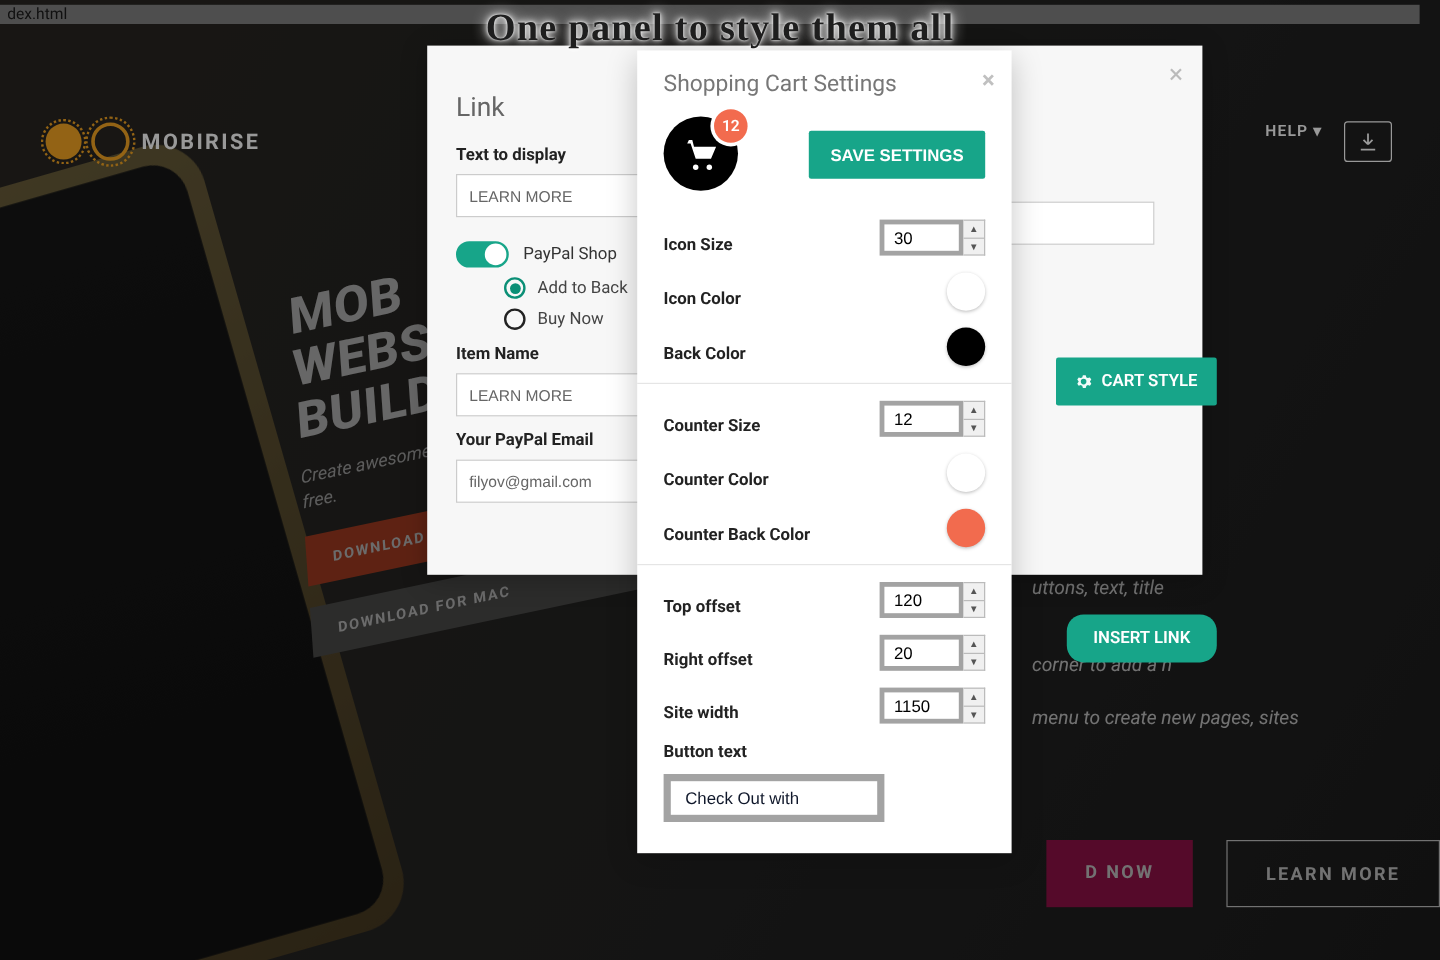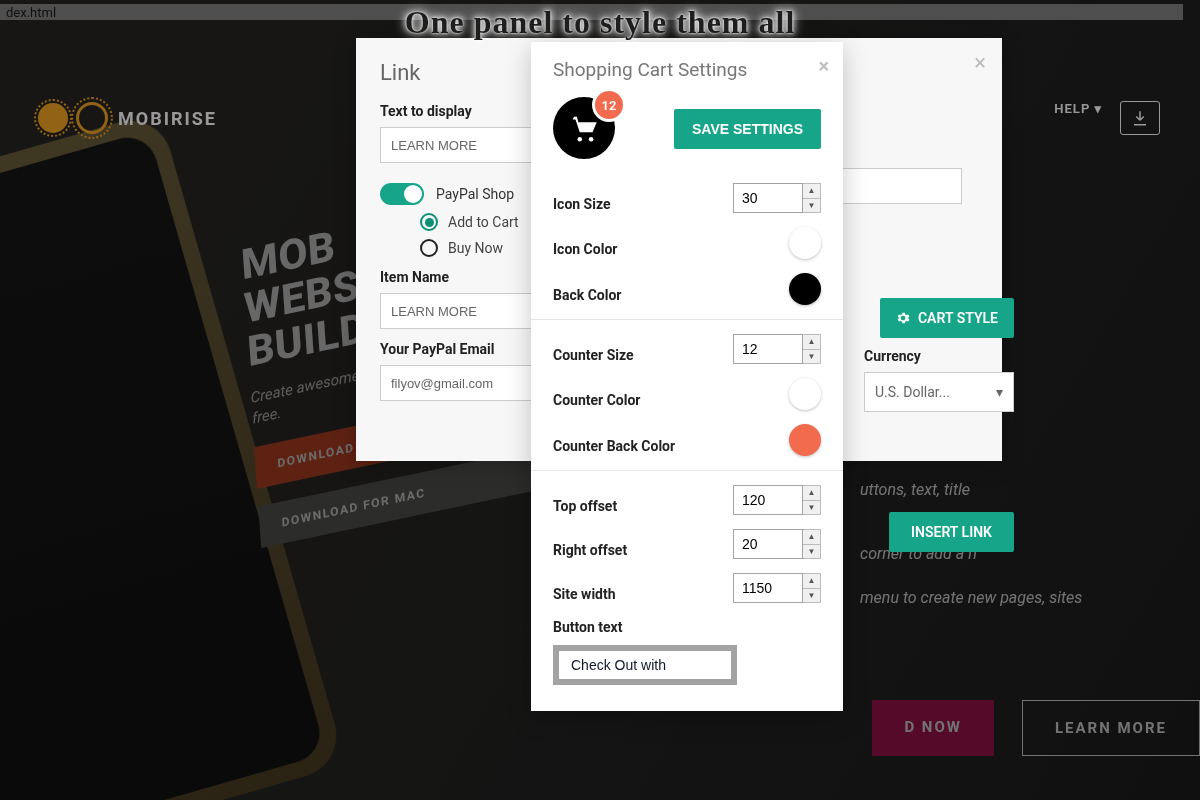--- a/index.html
+++ b/index.html
@@ -79,21 +79,21 @@
   }
 
   
   .link-panel{
     position:absolute; top:38px; left:356px; width:646px;
     background:#f7f7f7; z-index:30; padding:22px 24px 60px;
     color:#333; font-size:14px;
     box-shadow:0 4px 20px rgba(0,0,0,.25);
   }
   .link-panel .close{position:absolute;top:12px;right:16px;font-size:22px;color:#bbb;cursor:pointer;}
-  .link-panel h3{font-size:22px;font-weight:400;color:#666;margin-bottom:18px;}
+  .link-panel h3{font-size:22px;font-weight:400;color:#666;margin-bottom:18px;margin-top:18px;}
   .lbl{font-weight:700;color:#222;font-size:14px;margin:12px 0 8px;}
   .link-panel input[type="text"]{
     width:155px; height:36px; border:1px solid #ccc; background:#fff; padding:0 10px; font-size:13px; color:#666;
   }
   .toggle{width:44px;height:22px;border-radius:11px;background:#17a589;position:relative;display:inline-block;vertical-align:middle;}
   .toggle::after{content:"";position:absolute;width:18px;height:18px;border-radius:50%;background:#fff;top:2px;left:24px;}
   .radio-row{display:flex;align-items:center;gap:10px;margin:8px 0 4px 40px;color:#444;}
   .radio-o{width:18px;height:18px;border-radius:50%;border:2px solid #0b8f76;display:inline-flex;align-items:center;justify-content:center;}
   .radio-o.checked::after{content:"";width:9px;height:9px;border-radius:50%;background:#0b8f76;}
   .radio-o.empty{border-color:#222;}
@@ -104,42 +104,42 @@
     position:absolute; right:-12px; top:260px;
     background:#17a589; color:#fff; padding:12px 16px; font-size:14px; font-weight:600;
     display:flex;align-items:center;gap:8px;border-radius:2px;
   }
   .gear{width:14px;height:14px;}
   .currency{position:absolute;right:-12px;top:310px;width:150px;}
   .currency .lbl{margin-top:0;}
   .cur-select{width:150px;height:40px;border:1px solid #ccc;background:#fff;display:flex;align-items:center;justify-content:space-between;padding:0 10px;color:#666;font-size:14px;}
   .insert-btn{
     position:absolute;right:-12px;top:474px;
-    background:#17a589;color:#fff;padding:12px 22px;font-size:14px;font-weight:600;border-radius:2px;
+    background:#17a589;color:#fff;padding:12px 22px;font-size:14px;font-weight:600;border-radius:14px;
   }
 
   
   .cart-panel{
     position:absolute; top:42px; left:531px; width:312px;
     background:#fff; z-index:40; padding:16px 22px 26px;
     box-shadow:0 6px 24px rgba(0,0,0,.22);
     color:#333;
   }
   .cart-panel .close{position:absolute;top:12px;right:14px;color:#c0c0c0;font-size:20px;cursor:pointer;font-weight:700;}
   .cart-panel h3{font-size:19px;font-weight:400;color:#777;margin-bottom:16px;}
 
   .cart-top{display:flex;justify-content:space-between;align-items:center;margin-bottom:22px;}
   .cart-icon-wrap{position:relative;width:64px;height:64px;}
   .cart-icon{width:62px;height:62px;border-radius:50%;background:#000;display:flex;align-items:center;justify-content:center;}
   .cart-badge{position:absolute;top:-6px;right:-6px;background:#f26b4e;color:#fff;border-radius:50%;width:28px;height:28px;display:flex;align-items:center;justify-content:center;font-size:13px;font-weight:600;box-shadow:0 0 0 3px #fff;}
   .save-btn{background:#17a589;color:#fff;padding:12px 18px;font-size:14px;font-weight:700;border:none;border-radius:2px;cursor:pointer;}
 
   .set-row{display:flex;justify-content:space-between;align-items:center;margin:14px 0;}
   .set-label{font-weight:700;color:#222;font-size:14px;margin-top:11px;}
-  .num-input{width:70px;height:30px;border:1px solid #a3a3a3;font-size:14px;padding:0 8px;}
+  .num-input{width:70px;height:30px;border:4px solid #a3a3a3;font-size:14px;padding:0 8px;}
   .stepper{display:flex;align-items:stretch;}
   .stepper .btns{width:18px;border:1px solid #bbb;border-left:none;display:flex;flex-direction:column;background:#f0f0f0;}
   .stepper .btns span{flex:1;display:flex;align-items:center;justify-content:center;font-size:8px;color:#555;border-bottom:1px solid #bbb;cursor:pointer;}
   .stepper .btns span:last-child{border-bottom:none;}
   .swatch{width:32px;height:32px;border-radius:50%;box-shadow:0 1px 3px rgba(0,0,0,.25);}
   .hr{border:none;border-top:1px solid #e5e5e5;margin:10px -22px;}
 
   .btn-text-row{margin-top:16px;}
   .btn-text-row input{width:184px;height:40px;border:6px solid #a3a3a3;padding:0 12px;font-size:14px;color:#0f172a;}
 
@@ -203,21 +203,21 @@
   <div class="lbl">Text to display</div>
   <input type="text" value="LEARN MORE" style="">
 
   <div style="height:20px"></div>
   <div style="display:flex;align-items:center;gap:12px;">
     <span class="toggle"></span>
     <span>PayPal Shop</span>
   </div>
   <div class="radio-row">
     <span class="radio-o checked"></span>
-    <span>Add to Cart</span>
+    <span>Add to Back</span>
   </div>
   <div class="radio-row">
     <span class="radio-o empty"></span>
     <span>Buy Now</span>
   </div>
 
   <div class="lbl">Item Name</div>
   <input type="text" value="LEARN MORE" style="">
 
   <div class="lbl">Your PayPal Email</div>
@@ -228,27 +228,20 @@
     <input type="text" style="width: 135px;" value="">
   </div>
 
   <div class="cart-style-btn">
     <svg class="gear" viewBox="0 0 24 24" fill="#fff">
         <path d="M12 8a4 4 0 100 8 4 4 0 000-8zm9 4l2 3-2 3-3-1a8 8 0 01-2 1l-1 3h-4l-1-3a8 8 0 01-2-1l-3 1-2-3 2-3-2-3 2-3 3 1a8 8 0 012-1l1-3h4l1 3a8 8 0 012 1l3-1 2 3-2 3z" opacity=".95"></path>
       </svg>
     <span>CART STYLE</span>
   </div>
 
-  <div class="currency">
-    <div class="lbl">Currency</div>
-    <div class="cur-select">
-      <span>U.S. Dollar...</span>
-      <span>▾</span>
-    </div>
-  </div>
 
   <div class="insert-btn">INSERT LINK</div>
 </div>
 
 <div class="cart-panel">
   <div class="close">×</div>
   <h3>Shopping Cart Settings</h3>
 
   <div class="cart-top">
     <div class="cart-icon-wrap">

